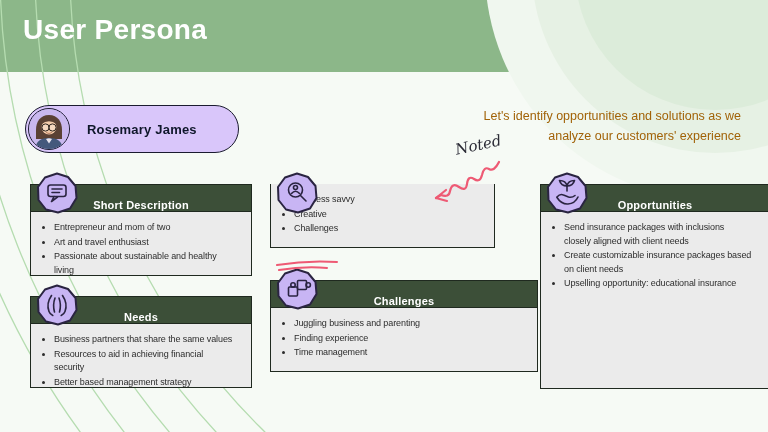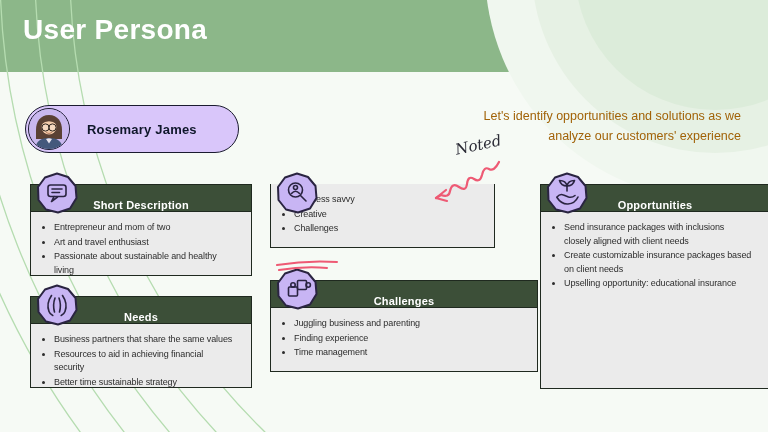--- a/index.html
+++ b/index.html
@@ -188,21 +188,21 @@
         </g>
       </svg>
     </div>
     <header class="card-header">
       <span>Needs</span>
     </header>
     <div class="card-body" style="height:64px">
       <ul>
         <li>Business partners that share the same values</li>
         <li>Resources to aid in achieving financial security</li>
-        <li>Better time sustainable strategy</li>
+        <li>Better based management strategy</li>
       </ul>
     </div>
   </section>
 
   <section class="card" style="left:270px;top:280px;width:268px">
     <div class="badge">
       <svg width="44" height="44" viewBox="0 0 44 44">
         <polygon points="22,2.5 33,6 40.5,15 41.5,27 35,37.5 23,41.5 11,38.5 3.5,29 3,16 10,6.5" fill="#c8b5f4" stroke="#2a2441" stroke-width="2" stroke-linejoin="round"></polygon>
         <g fill="none" stroke="#2a2441" stroke-width="1.6" stroke-linecap="round" stroke-linejoin="round">
           <rect x="13.5" y="20" width="9" height="9" rx="1"></rect>

